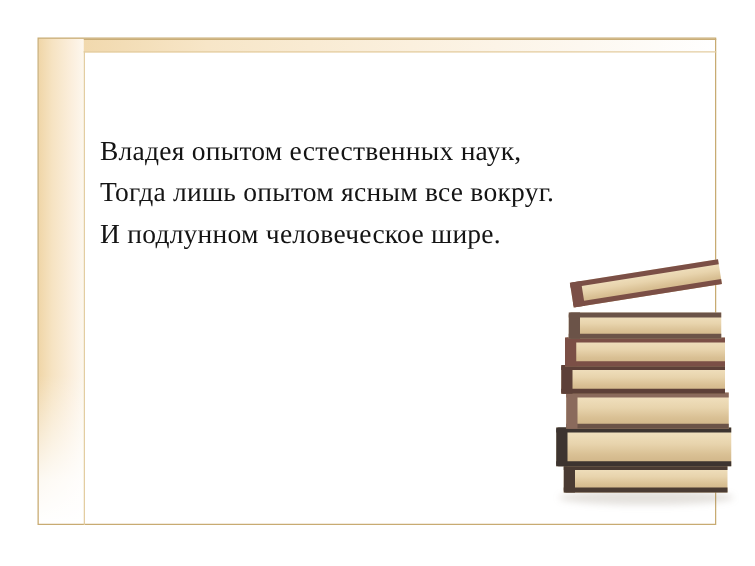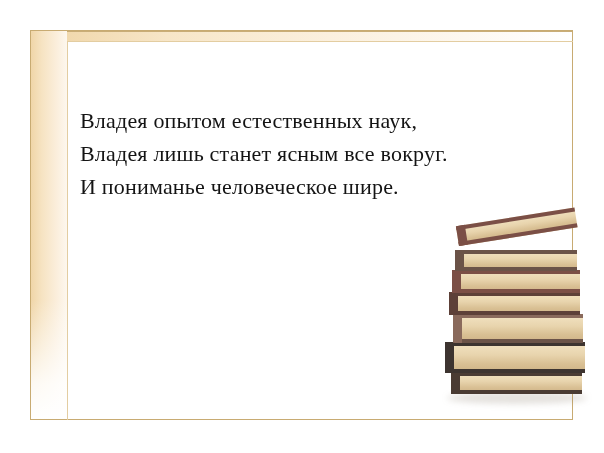--- a/index.html
+++ b/index.html
@@ -191,22 +191,22 @@
 
 <div class="slide">
 
   <div class="frame-band-top"></div>
   <div class="frame-band-left"></div>
   <div class="frame-outline"></div>
   <div class="frame-inner-line"></div>
 
   <div class="poem">
     <span class="poem-line">Владея опытом естественных наук,</span>
-    <span class="poem-line">Владея лишь станет ясным все вокруг.</span>
-    <span class="poem-line">И пониманье человеческое шире.</span>
+    <span class="poem-line">Тогда лишь опытом ясным все вокруг.</span>
+    <span class="poem-line">И подлунном человеческое шире.</span>
   </div>
 
   <div class="books">
     <div class="shadow" style="left:4px; top:170px; width:140px; height:12px;"></div>
 
     <div class="book book-1">
       <div class="pages"></div>
       <div class="cover-top dark-a"></div>
       <div class="cover-bottom dark-a"></div>
       <div class="spine-cap dark-a"></div>

